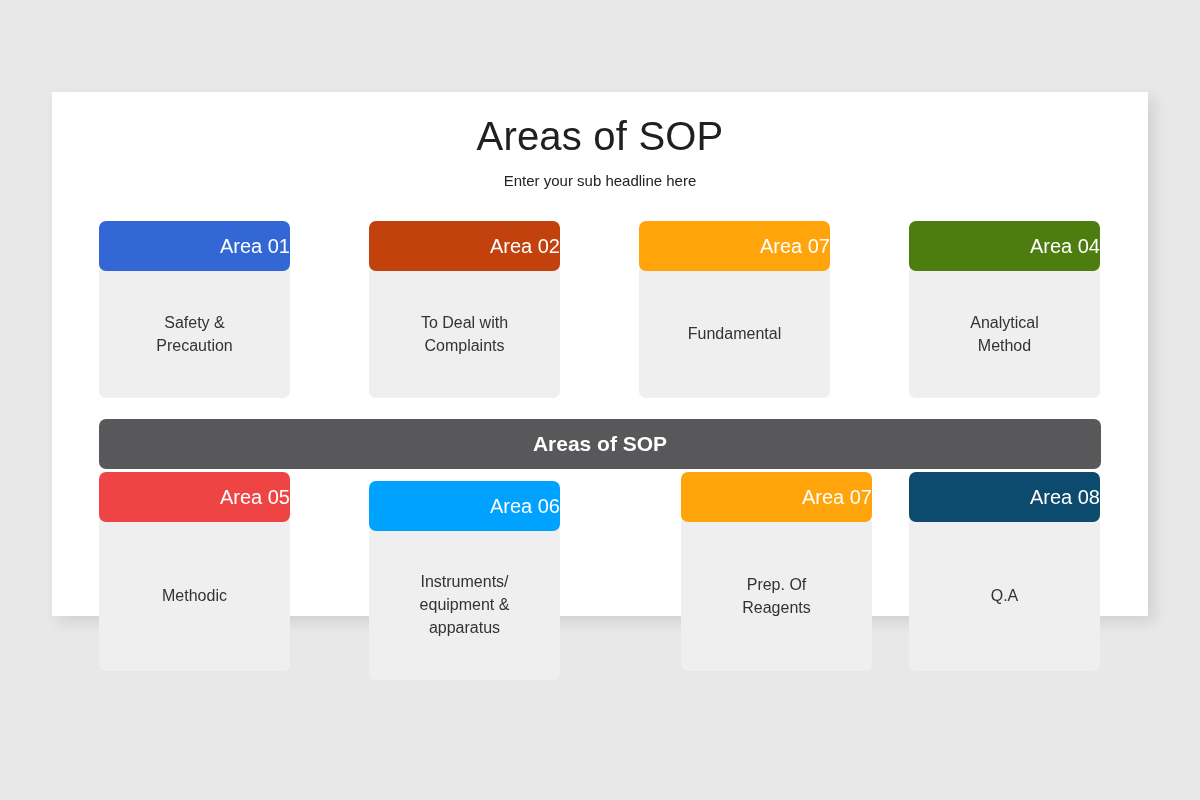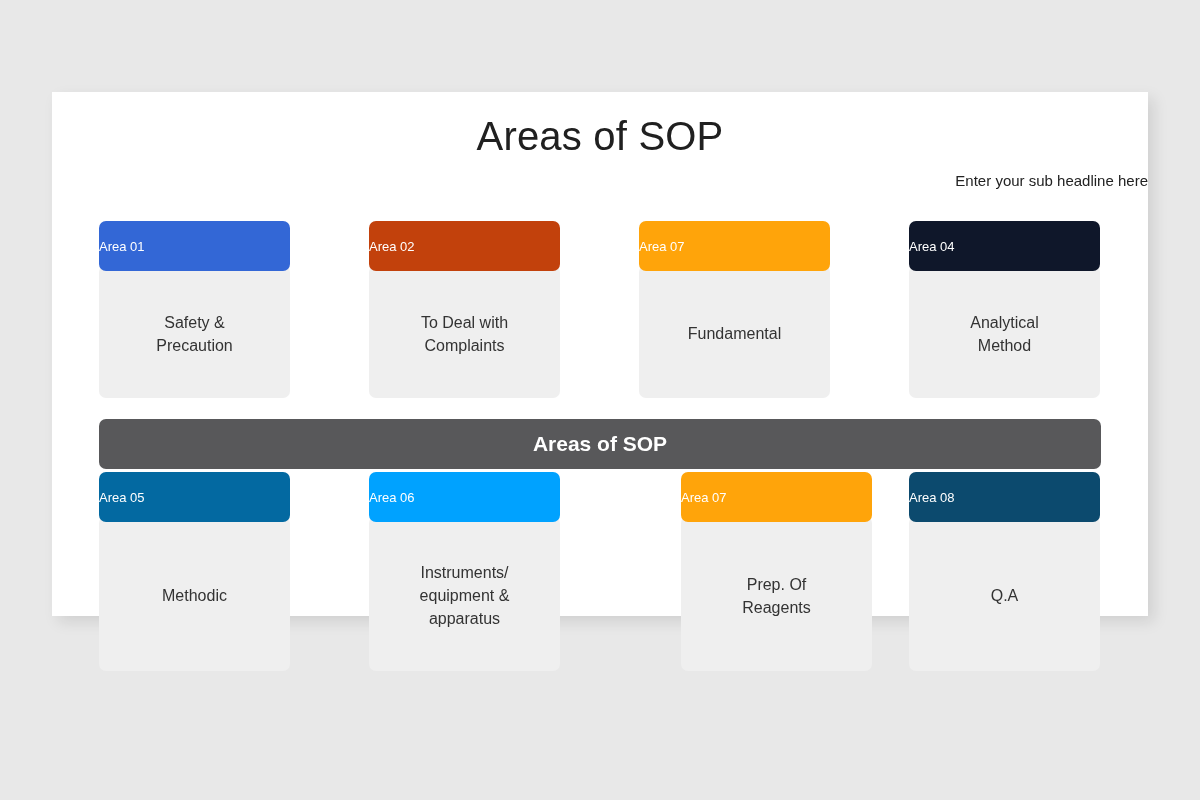--- a/index.html
+++ b/index.html
@@ -38,35 +38,34 @@
     font-weight: 400;
     color: #202020;
     letter-spacing: 0.2px;
   }
   #page-subtitle {
     margin: 0;
     padding-top: 13px;
     font-size: 15px;
     font-weight: 400;
     color: #222222;
-    text-align: right;
   }
 
   .card {
     position: absolute;
     width: 191px;
   }
   .card-header {
     height: 50px;
     border-radius: 7px;
     display: flex;
     align-items: center;
-    justify-content: flex-start;
+    justify-content: flex-end;
     color: #ffffff;
-    font-size: 13px;
+    font-size: 20px;
     position: relative;
     z-index: 2;
   }
   .card-body {
     position: relative;
     margin-top: -6px;
     padding-top: 6px;
     background: #efefef;
     border-radius: 7px;
     display: flex;
@@ -129,36 +128,36 @@
       </div>
       <div class="card row-top" style="left: 587px; top: 129px;">
         <div class="card-header" style="background: rgb(255, 164, 10);">
           <span>Area 07</span>
         </div>
         <div class="card-body">
           <span>Fundamental</span>
         </div>
       </div>
       <div class="card row-top" style="left: 857px; top: 129px;">
-        <div class="card-header" style="background: #0f172a;">
+        <div class="card-header" style="background: #4d7c0f;">
           <span>Area 04</span>
         </div>
         <div class="card-body">
           <span>Analytical<br>Method</span>
         </div>
       </div>
       <div class="card row-bottom" style="left: 47px; top: 380px;">
-        <div class="card-header" style="background: #0369a1;">
+        <div class="card-header" style="background: #ef4444;">
           <span>Area 05</span>
         </div>
         <div class="card-body">
           <span>Methodic</span>
         </div>
       </div>
-      <div class="card row-bottom" style="left: 317px; top: 380px;">
+      <div class="card row-bottom" style="left: 317px; top: 389px;">
         <div class="card-header" style="background: rgb(0, 162, 255);">
           <span>Area 06</span>
         </div>
         <div class="card-body">
           <span>Instruments/<br>equipment &amp;<br>apparatus</span>
         </div>
       </div>
       <div class="card row-bottom" style="left: 587px; top: 380px; padding-left: 42px;">
         <div class="card-header" style="background: rgb(255, 164, 10);">
           <span>Area 07</span>

